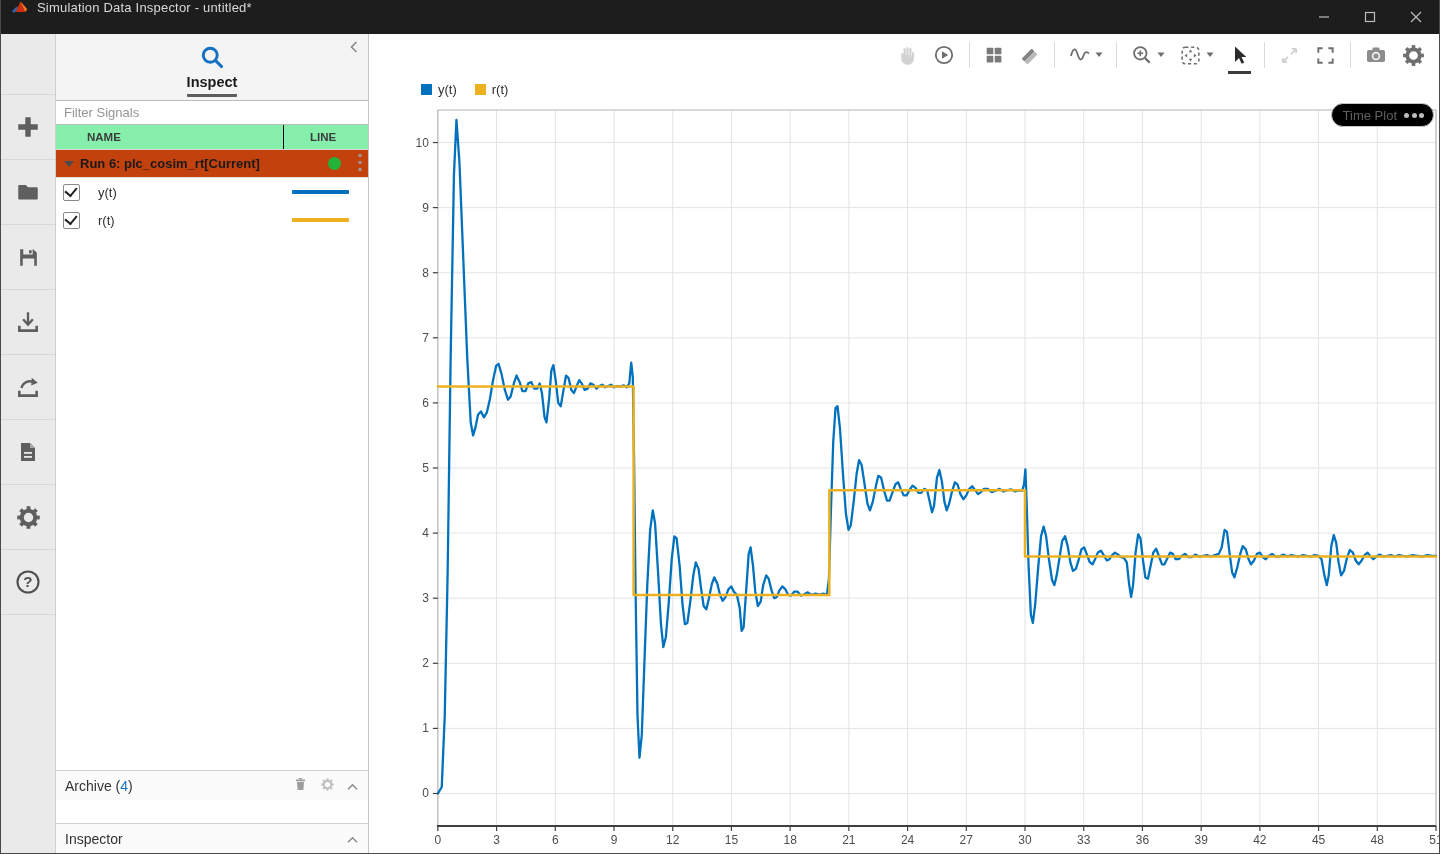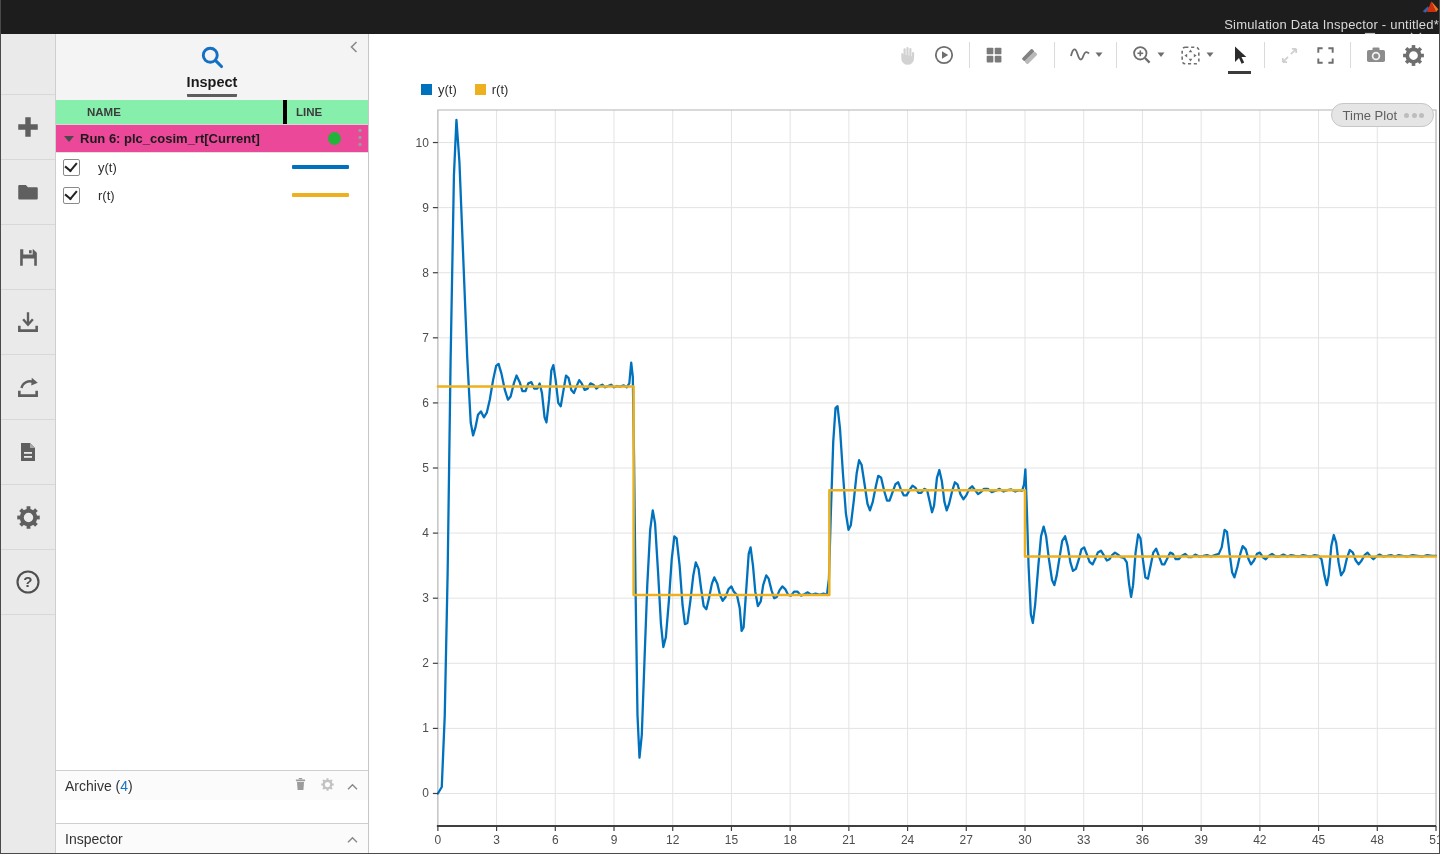--- a/index.html
+++ b/index.html
@@ -1,19 +1,19 @@
 <!DOCTYPE html>
 <html><head>
 <meta charset="utf-8">
 <style>
   html,body{margin:0;padding:0;background:#fff;font-family:"Liberation Sans",sans-serif;}
   .window{width:1440px;height:854px;display:flex;flex-direction:column;box-sizing:border-box;
           border:1px solid #4a4a4a;border-top:none;overflow:hidden;background:#fff;}
   
-  .titlebar{height:34px;min-height:34px;background:#1d1d1d;display:flex;align-items:flex-end;color:#d9d9d9;font-size:13px;flex-direction:column;}
+  .titlebar{height:34px;min-height:34px;background:#1d1d1d;display:flex;align-items:flex-start;color:#d9d9d9;font-size:13px;}
   .titlebar .logo{margin-left:10px;display:flex;}
   .titlebar .title{margin-left:9px;letter-spacing:.2px;}
   .win-controls{margin-left:auto;display:flex;height:100%;}
   .win-btn{width:46px;height:100%;display:flex;align-items:center;justify-content:center;}
   
   .body-row{flex:1;display:flex;min-height:0;}
   
   .sidebar{width:55px;min-width:55px;background:#eaeaea;border-right:1px solid #cfcfcf;display:flex;flex-direction:column;padding-top:60px;box-sizing:border-box;}
   .sb-btn{height:64px;display:flex;align-items:center;justify-content:center;border-top:1px solid #d8d8d8;color:#5f5f5f;}
   .sb-btn:last-child{border-bottom:1px solid #d8d8d8;}
@@ -22,22 +22,22 @@
   .tabs{height:66px;min-height:66px;display:flex;background:#f4f4f4;position:relative;}
   .tab{flex:1;display:flex;flex-direction:column;align-items:center;justify-content:center;gap:3px;font-size:14.5px;color:#3f3f3f;cursor:pointer;padding-top:6px;}
   .tab .tab-label{padding-bottom:4px;}
   .tab.active .tab-label{font-weight:bold;color:#1a1a1a;border-bottom:3.5px solid #5d5d5d;border-radius:1px;}
   .collapse-btn{position:absolute;top:6px;right:8px;}
   .filter-input{height:23px;min-height:23px;border:1px solid #bdbdbd;border-left:none;border-right:none;padding:0 8px;font-size:13px;color:#333;outline:none;background:#fff;}
   .filter-input::placeholder{color:#949494;}
   .tbl-header{display:flex;height:24px;min-height:24px;background:#86efac;border-bottom:1px solid #d6d6d6;align-items:center;font-size:11.5px;font-weight:bold;color:#3c3c3c;}
   .col-check{width:28px;min-width:28px;}
   .col-name{flex:1;padding-left:3px;}
-  .col-line{width:85px;min-width:85px;border-left:4px solid #000000;padding-left:9px;box-sizing:border-box;height:100%;display:flex;align-items:center;}
-  .run-row{height:27px;min-height:27px;display:flex;align-items:center;background:#ec4899;border-bottom:1px solid #e2e2e2;font-size:13px;font-weight:bold;color:#1a1a1a;position:relative;}
+  .col-line{width:85px;min-width:85px;border-left:1px solid #000000;padding-left:26px;box-sizing:border-box;height:100%;display:flex;align-items:center;}
+  .run-row{height:27px;min-height:27px;display:flex;align-items:center;background:#c2410c;border-bottom:1px solid #e2e2e2;font-size:13px;font-weight:bold;color:#1a1a1a;position:relative;}
   .run-caret{width:0;height:0;border-left:5px solid transparent;border-right:5px solid transparent;border-top:6px solid #4a4a4a;margin:0 6px 0 8px;}
   .run-dot{position:absolute;left:272px;width:13px;height:13px;border-radius:50%;}
   .run-kebab{position:absolute;right:5px;top:2px;}
   .sig-row{height:28px;min-height:28px;display:flex;align-items:center;font-size:13px;color:#2e2e2e;position:relative;background:#fff;}
   .checkbox{width:15px;height:15px;border:1px solid #8a8a8a;border-radius:2px;margin-left:7px;background:#fff;position:relative;}
   .checkbox.checked::after{content:"";position:absolute;left:3.2px;top:0.8px;width:6px;height:9px;border:solid #222;border-width:0 2px 2px 0;transform:rotate(40deg);}
   .sig-label{margin-left:18px;}
   .swatch{position:absolute;left:236px;width:57px;height:4px;border-radius:1px;}
   .panel-spacer{flex:1;background:#fff;}
   .panel-bar{height:29px;min-height:29px;border-top:1px solid #cfcfcf;display:flex;align-items:center;font-size:14px;color:#333;padding:0 9px;background:#fbfbfb;margin-top:23px;}
@@ -47,21 +47,21 @@
   .main{flex:1;display:flex;flex-direction:column;background:#fff;min-width:0;}
   .plot-toolbar{height:42px;min-height:42px;display:flex;align-items:center;justify-content:flex-end;gap:13px;padding-right:13px;}
   .tool-btn{height:27px;display:flex;align-items:center;justify-content:center;position:relative;gap:3px;}
   .tool-sep{width:1px;height:26px;background:#dadada;}
   .tool-btn.active::after{content:"";position:absolute;left:1px;bottom:-5px;width:23px;height:2.5px;background:#3c3c3c;}
   .legend-row{height:26px;min-height:26px;display:flex;align-items:center;gap:18px;padding-left:52px;font-size:13px;color:#2f2f2f;}
   .legend-item{display:flex;align-items:center;gap:6px;}
   .legend-swatch{width:11px;height:11px;}
   .plot-wrap{flex:1;position:relative;min-height:0;}
   .plot-wrap svg.chart{position:absolute;inset:0;}
-  .plot-badge{position:absolute;top:1px;right:5px;height:22px;border:1px solid #c7c7c7;border-radius:12px;background:#e5e5e5;
+  .plot-badge{position:absolute;top:1px;right:5px;height:22px;border:1px solid #c7c7c7;border-radius:12px;background:#000000;
               display:flex;align-items:center;gap:7px;padding:0 9px 0 11px;font-size:13px;color:#5f5f5f;}
   .badge-dots{display:flex;gap:2.5px;}
   .badge-dots i{width:5px;height:5px;border-radius:50%;background:#bdbdbd;}
   svg text{font-family:"Liberation Sans",sans-serif;}
 </style>
 </head>
 <body>
 
 <div class="window">
 
@@ -167,20 +167,21 @@
             </svg>
           <span class="tab-label">Inspect</span>
         </div>
         <div class="collapse-btn">
           <svg width="12" height="14" viewBox="0 0 12 14">
               <polyline points="8.5,2 3.5,7 8.5,12" fill="none" stroke="#8a8a8a" stroke-width="1.6"></polyline>
             </svg>
         </div>
       </div>
 
+      <input class="filter-input" type="text" placeholder="Filter Signals" style="">
 
       <div class="tbl-header">
         <div class="col-check"></div>
         <div class="col-name">NAME</div>
         <div class="col-line">LINE</div>
       </div>
 
       <div class="run-row">
         <span class="run-caret"></span>
         <span>Run 6: plc_cosim_rt[Current]</span>

